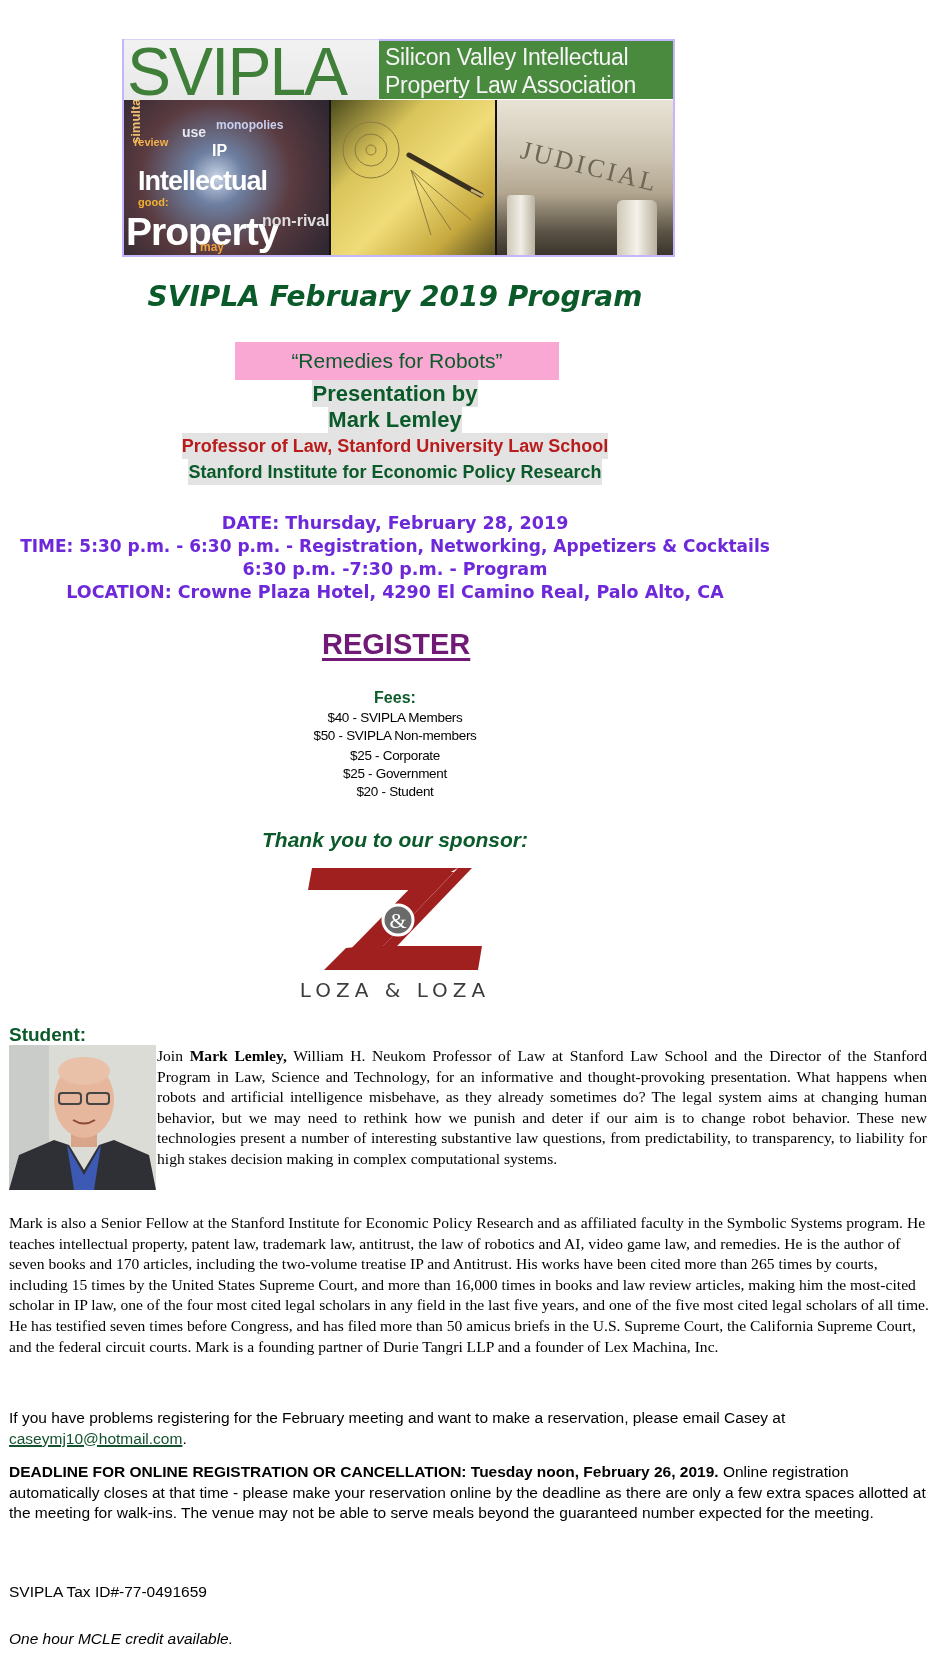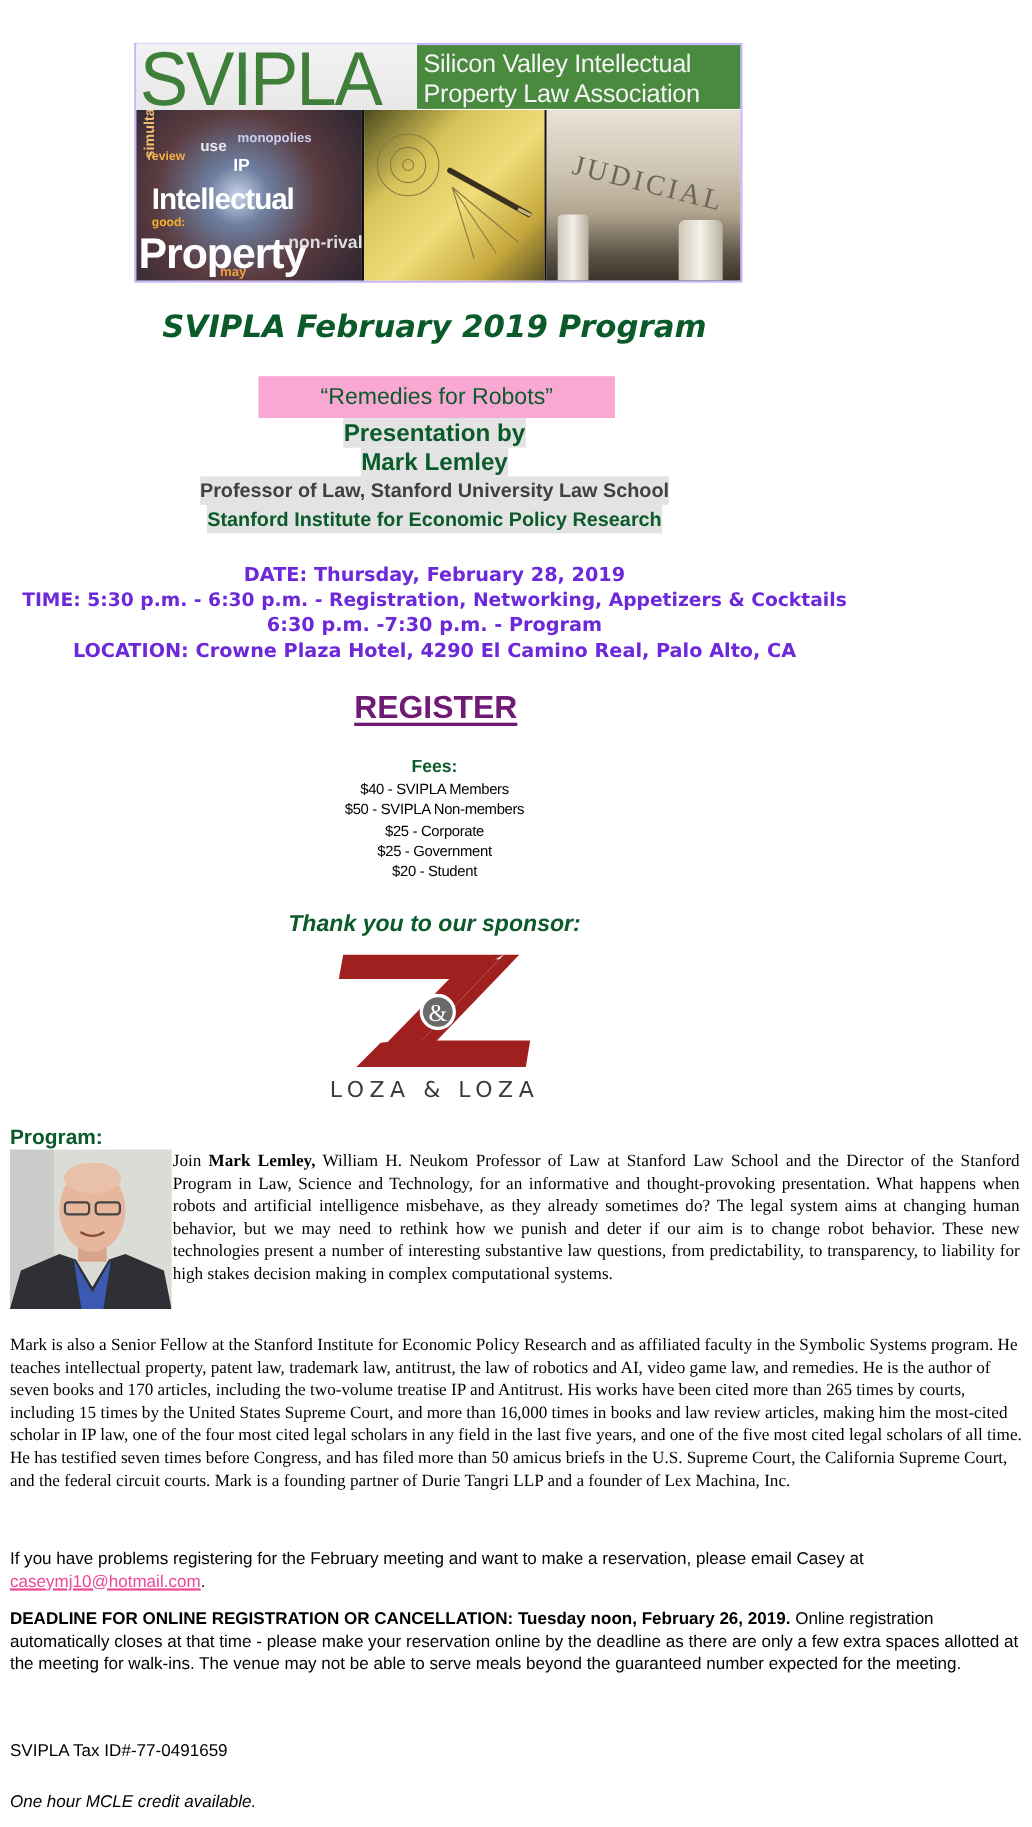--- a/index.html
+++ b/index.html
@@ -19,21 +19,21 @@
   #img-patent { width: 164px; background: linear-gradient(135deg, #4b4a1c 0%, #d9c45a 30%, #f0dc78 55%, #c6a83e 80%, #5b5220 100%); border-right: 2px solid #111; }
   #img-judicial { flex: 1; background: linear-gradient(180deg, #e9e3d6 0%, #cfc6b4 35%, #b2a690 60%, #5b5346 85%, #3a342b 100%); }
   #img-judicial .carve { position: absolute; left: 22px; top: 52px; font-family: "Liberation Serif", serif; font-size: 26px; color: #6e6656; letter-spacing: 3px; transform: rotate(14deg); }
 
   
   #page-title { left: 0; top: 280px; width: 790px; font-family: "DejaVu Sans", sans-serif; font-weight: bold; font-style: italic; font-size: 28px; color: #0b5a2a; }
   #talk-title { left: 235px; top: 342px; width: 324px; height: 38px; background: #f9a8d4; font-size: 21px; line-height: 38px; color: #0b5a2a; }
   .hl { background: #e3e3e3; display: inline-block; }
   #presentation-by { left: 0; top: 380px; width: 790px; font-size: 22px; line-height: 27px; font-weight: bold; color: #0b5a2a; }
   #speaker-name { left: 0; top: 407px; width: 790px; font-size: 22px; line-height: 26px; font-weight: bold; color: #0b5a2a; }
-  #speaker-title1 { left: 0; top: 433px; width: 790px; font-size: 18px; line-height: 26px; font-weight: bold; color: #404040; }
+  #speaker-title1 { left: 0; top: 433px; width: 790px; font-size: 18px; line-height: 26px; font-weight: bold; color: #b91c1c; }
   #speaker-title2 { left: 0; top: 459px; width: 790px; font-size: 18px; line-height: 26px; font-weight: bold; color: #0b5a2a; }
 
   .details { left: 0; width: 790px; font-family: "DejaVu Sans", sans-serif; font-weight: bold; font-size: 17.5px; line-height: 23px; color: #6d28d9; }
   #date-line { top: 512px; }
   #time-line { top: 535px; font-size: 17px; }
   #program-time { top: 558px; }
   #location-line { top: 581px; }
 
   #register-link { left: 322px; top: 628px; width: 148px; font-size: 29px; font-weight: bold; color: #701a75; text-decoration: underline; text-decoration-thickness: 3px; text-underline-offset: 4px; }
   #fees-label { left: 0; top: 689px; width: 790px; font-size: 16px; font-weight: bold; color: #0b5a2a; }
@@ -44,21 +44,21 @@
   #sponsor-name { left: 0; top: 978px; width: 790px; font-family: "DejaVu Sans", sans-serif; font-size: 20px; letter-spacing: 5px; color: #3c3c3c; }
 
   #program-label { left: 9px; top: 1024px; font-size: 19px; font-weight: bold; color: #0b5a2a; }
   #speaker-photo { left: 9px; top: 1045px; width: 147px; height: 145px; overflow: hidden; background: linear-gradient(90deg, #d9d9d4 0%, #ecece8 40%, #d7d9d6 100%); }
   .serif { font-family: "Liberation Serif", serif; font-size: 15.6px; line-height: 20.6px; color: #000000; }
   #intro-para { left: 157px; top: 1046px; width: 770px; text-align: justify; }
   #bio-para { left: 9px; top: 1213px; width: 920px; }
 
   .sans-para { font-family: "Liberation Sans", sans-serif; font-size: 15.5px; line-height: 20.5px; color: #000; }
   #email-para { left: 9px; top: 1408px; width: 920px; }
-  #email-link { color: #ec4899; text-decoration: underline; text-decoration-thickness: 2px; }
+  #email-link { color: #14532d; text-decoration: underline; text-decoration-thickness: 2px; }
   #deadline-para { left: 9px; top: 1462px; width: 925px; }
   #tax-id { left: 9px; top: 1582px; }
   #mcle { left: 9px; top: 1629px; font-style: italic; }
 </style>
 </head>
 <body>
 
 <div id="banner" class="abs">
   <div id="banner-top">
     <div id="logo-word">SVIPLA</div>
@@ -124,21 +124,21 @@
     <polygon points="6,2 152,2 112,24 2,24" fill="#a0201f"></polygon>
     <polygon points="152,2 166,2 70,102 56,102" fill="#a0201f"></polygon>
     <polygon points="120,6 148,6 60,98 30,98" fill="#a0201f"></polygon>
     <polygon points="60,80 176,80 172,104 18,104 40,82" fill="#a0201f"></polygon>
     <circle cx="92" cy="54" r="15" fill="#6a6a6a" stroke="#fff" stroke-width="3"></circle>
     <text x="92" y="62" text-anchor="middle" font-family="Liberation Serif, serif" font-size="22" fill="#fff">&amp;</text>
   </svg>
 </div>
 <div id="sponsor-name" class="abs center">LOZA &amp; LOZA</div>
 
-<div id="program-label" class="abs">Program:</div>
+<div id="program-label" class="abs">Student:</div>
 <div id="speaker-photo" class="abs">
   <svg width="147" height="145" viewBox="0 0 147 145">
     <rect x="0" y="0" width="147" height="145" fill="#dcdcd6"></rect>
     <rect x="0" y="0" width="40" height="145" fill="#c9ccc8"></rect>
     <path d="M0 145 L10 110 L45 95 L60 100 L75 125 L90 100 L105 95 L140 110 L147 145 Z" fill="#2e3036"></path>
     <path d="M58 100 L75 130 L92 100 L85 145 L65 145 Z" fill="#3c5ab4"></path>
     <rect x="62" y="82" width="26" height="20" fill="#d9a58a"></rect>
     <ellipse cx="75" cy="55" rx="30" ry="38" fill="#e6b79c"></ellipse>
     <ellipse cx="75" cy="26" rx="26" ry="14" fill="#e9c0a8"></ellipse>
     <rect x="50" y="48" width="22" height="11" rx="3" fill="none" stroke="#444" stroke-width="2"></rect>

